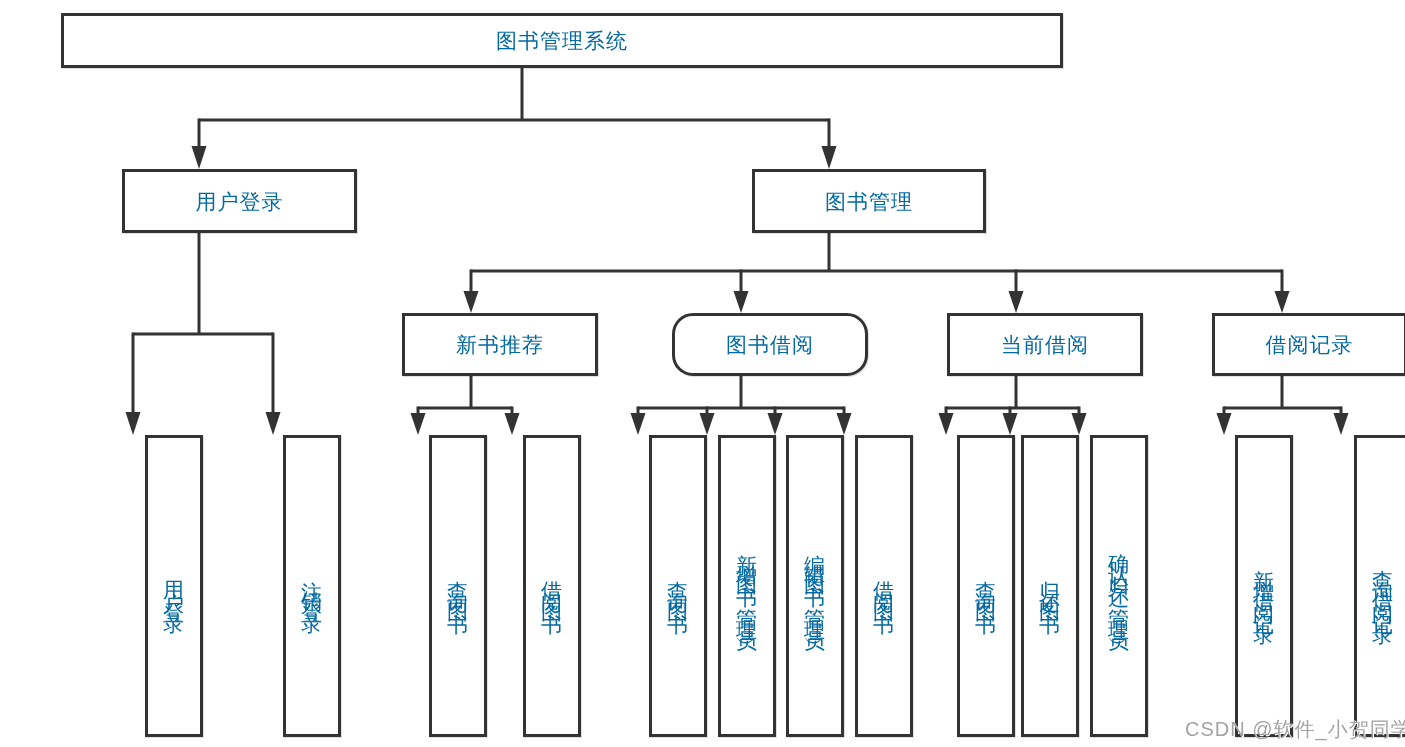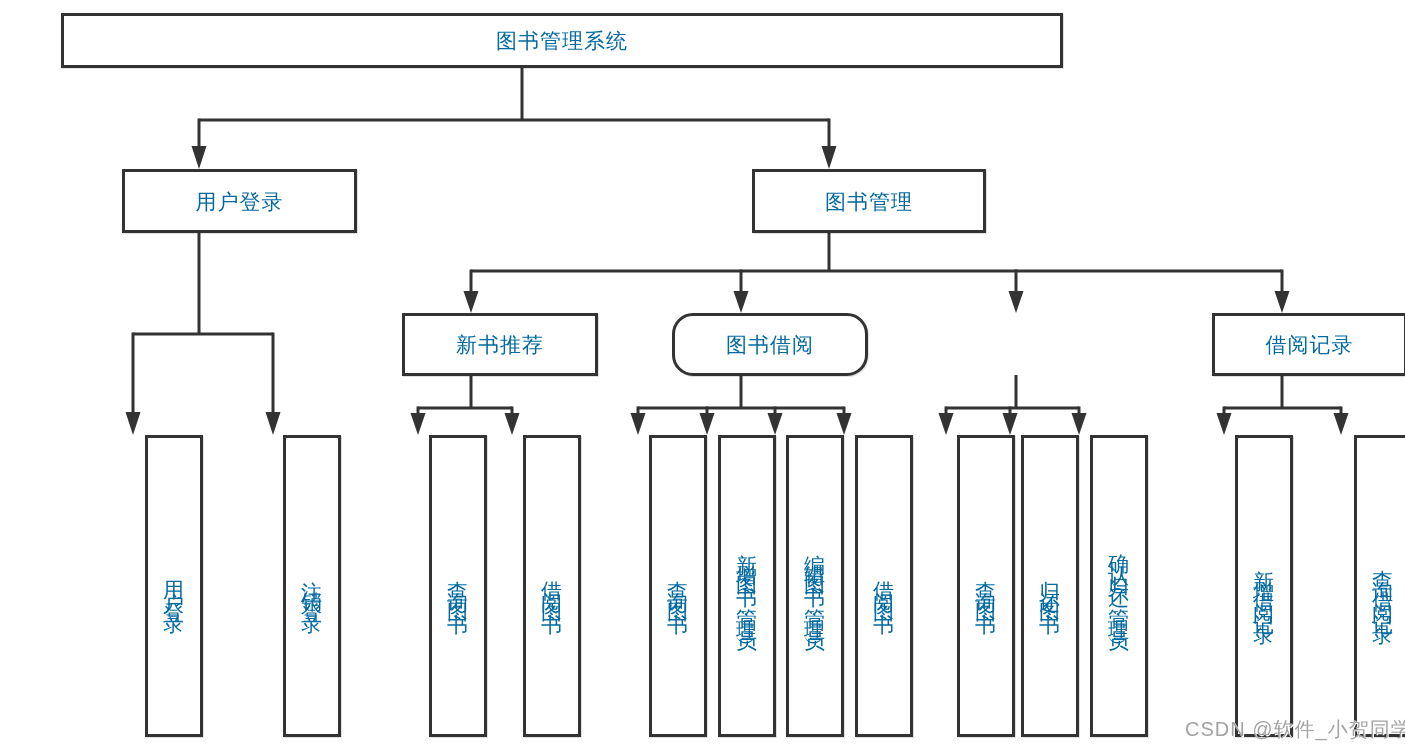--- a/index.html
+++ b/index.html
@@ -157,20 +157,21 @@
     </g>
   </svg>
 
   <div class="node node--root">图书管理系统</div>
 
   <div class="node node--l1a">用户登录</div>
   <div class="node node--l1b">图书管理</div>
 
   <div class="node node--l2 node--l2a">新书推荐</div>
   <div class="node node--l2 node--l2b">图书借阅</div>
+  <div class="node node--l2 node--l2c">当前借阅</div>
   <div class="node node--l2 node--l2d">借阅记录</div>
 
   <div class="node leaf leaf--1">用户登录</div>
   <div class="node leaf leaf--2">注销登录</div>
   <div class="node leaf leaf--3">查询图书</div>
   <div class="node leaf leaf--4">借阅图书</div>
   <div class="node leaf leaf--5">查询图书</div>
   <div class="node leaf leaf--6">新增图书（管理员）</div>
   <div class="node leaf leaf--7">编辑图书（管理员）</div>
   <div class="node leaf leaf--8">借阅图书</div>

